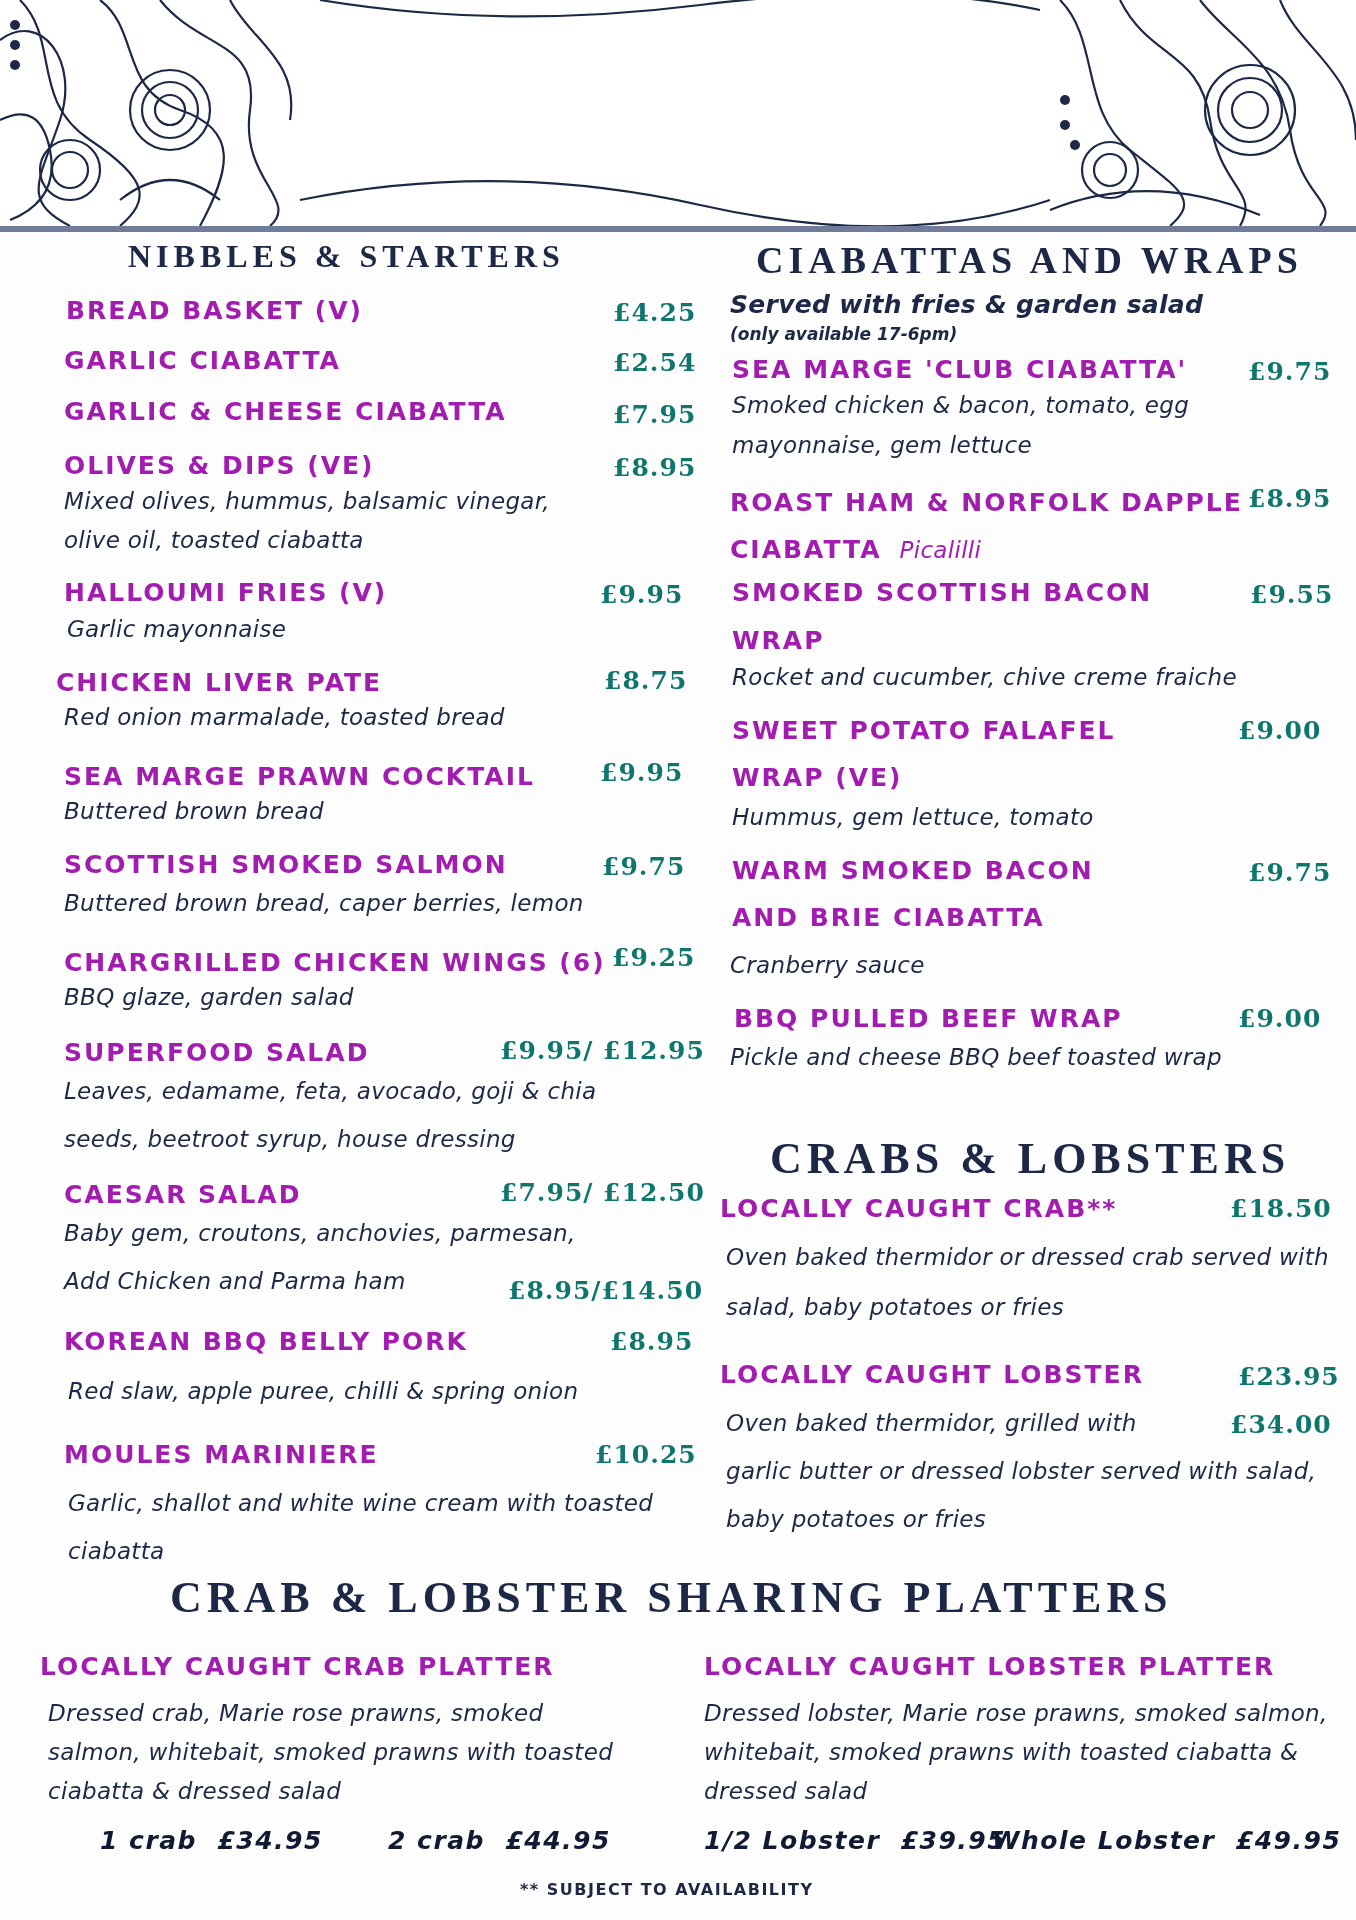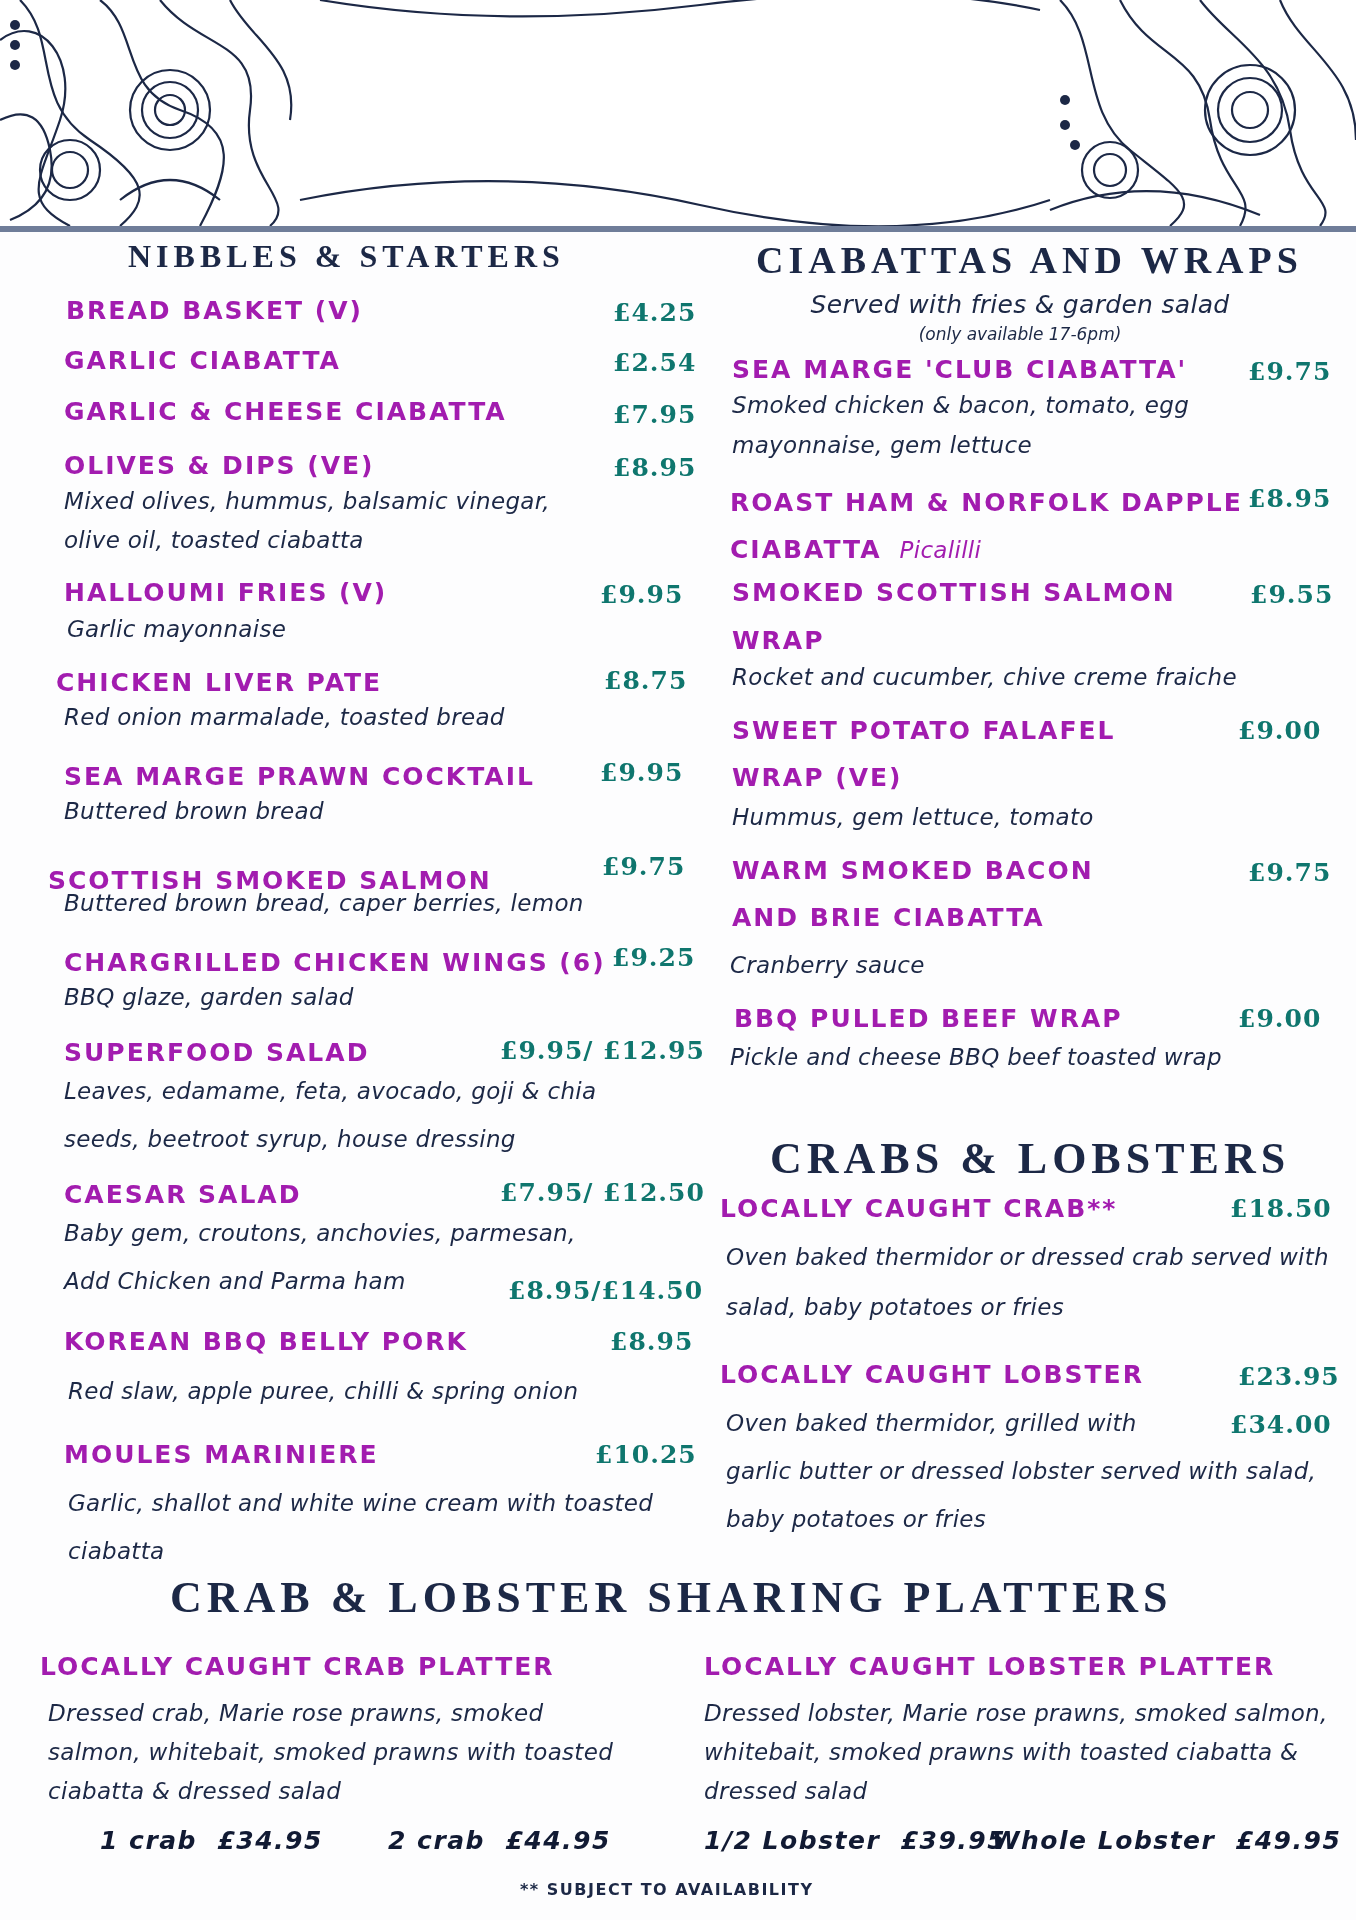--- a/index.html
+++ b/index.html
@@ -46,21 +46,21 @@
   }
   .desc {
     position: absolute; font-family: "DejaVu Sans", sans-serif;
     font-style: italic; font-size: 23px; color: #1c2846; white-space: nowrap;
     letter-spacing: 0.3px;
   }
   .desc-inline {
     font-family: "DejaVu Sans", sans-serif; font-style: italic; font-weight: normal;
     font-size: 23px; letter-spacing: 0.3px; margin-left: 18px;
   }
-  .center { text-align: center; }
+  .center { text-align: left; font-weight: bold; }
   .small-note {
     position: absolute; font-family: "DejaVu Sans", sans-serif; font-style: italic;
     font-size: 17px; color: #1c2846; white-space: nowrap;
   }
   .footnote {
     position: absolute; font-family: "DejaVu Sans", sans-serif; font-size: 16px;
     font-weight: bold; color: #1c2846; letter-spacing: 1.5px; white-space: nowrap;
   }
   .platter-price {
     position: absolute; font-family: "DejaVu Sans", sans-serif; font-style: italic;
@@ -132,21 +132,21 @@
 <div class="desc" style="left:67px; top:616px;">Garlic mayonnaise</div>
 
 <div class="item-name" style="left:56px; top:668px;">CHICKEN LIVER PATE</div>
 <div class="price" style="left:604px; top:666px;">£8.75</div>
 <div class="desc" style="left:64px; top:704px;">Red onion marmalade, toasted bread</div>
 
 <div class="item-name" style="left:64px; top:762px;">SEA MARGE PRAWN COCKTAIL</div>
 <div class="price" style="left:600px; top:758px;">£9.95</div>
 <div class="desc" style="left:64px; top:798px;">Buttered brown bread</div>
 
-<div class="item-name" style="left:48px; top:850px;margin-top:16px;">SCOTTISH SMOKED SALMON</div>
+<div class="item-name" style="left:64px; top:850px;">SCOTTISH SMOKED SALMON</div>
 <div class="price" style="left:602px; top:852px;">£9.75</div>
 <div class="desc" style="left:64px; top:890px;">Buttered brown bread, caper berries, lemon</div>
 
 <div class="item-name" style="left:64px; top:948px;">CHARGRILLED CHICKEN WINGS (6)</div>
 <div class="price" style="left:612px; top:943px;">£9.25</div>
 <div class="desc" style="left:64px; top:984px;">BBQ glaze, garden salad</div>
 
 <div class="item-name" style="left:64px; top:1038px;">SUPERFOOD SALAD</div>
 <div class="price" style="left:500px; top:1036px;">£9.95/ £12.95</div>
 <div class="desc" style="left:64px; top:1078px;">Leaves, edamame, feta, avocado, goji &amp; chia</div>
@@ -173,21 +173,21 @@
 
 <div class="item-name" style="left:732px; top:355px;">SEA MARGE 'CLUB CIABATTA'</div>
 <div class="price" style="left:1248px; top:357px;">£9.75</div>
 <div class="desc" style="left:732px; top:392px;">Smoked chicken &amp; bacon, tomato, egg</div>
 <div class="desc" style="left:732px; top:432px;">mayonnaise, gem lettuce</div>
 
 <div class="item-name" style="left:730px; top:488px;">ROAST HAM &amp; NORFOLK DAPPLE</div>
 <div class="price" style="left:1248px; top:484px;">£8.95</div>
 <div class="item-name" style="left:730px; top:535px;"><span>CIABATTA</span><span class="desc-inline">Picalilli</span></div>
 
-<div class="item-name" style="left:732px; top:578px;">SMOKED SCOTTISH SALMON</div>
+<div class="item-name" style="left:732px; top:578px;">SMOKED SCOTTISH BACON</div>
 <div class="price" style="left:1250px; top:580px;">£9.55</div>
 <div class="item-name" style="left:732px; top:626px;">WRAP</div>
 <div class="desc" style="left:732px; top:664px;">Rocket and cucumber, chive creme fraiche</div>
 
 <div class="item-name" style="left:732px; top:716px;">SWEET POTATO FALAFEL</div>
 <div class="price" style="left:1238px; top:716px;">£9.00</div>
 <div class="item-name" style="left:732px; top:763px;">WRAP (VE)</div>
 <div class="desc" style="left:732px; top:804px;">Hummus, gem lettuce, tomato</div>
 
 <div class="item-name" style="left:732px; top:856px;">WARM SMOKED BACON</div>

